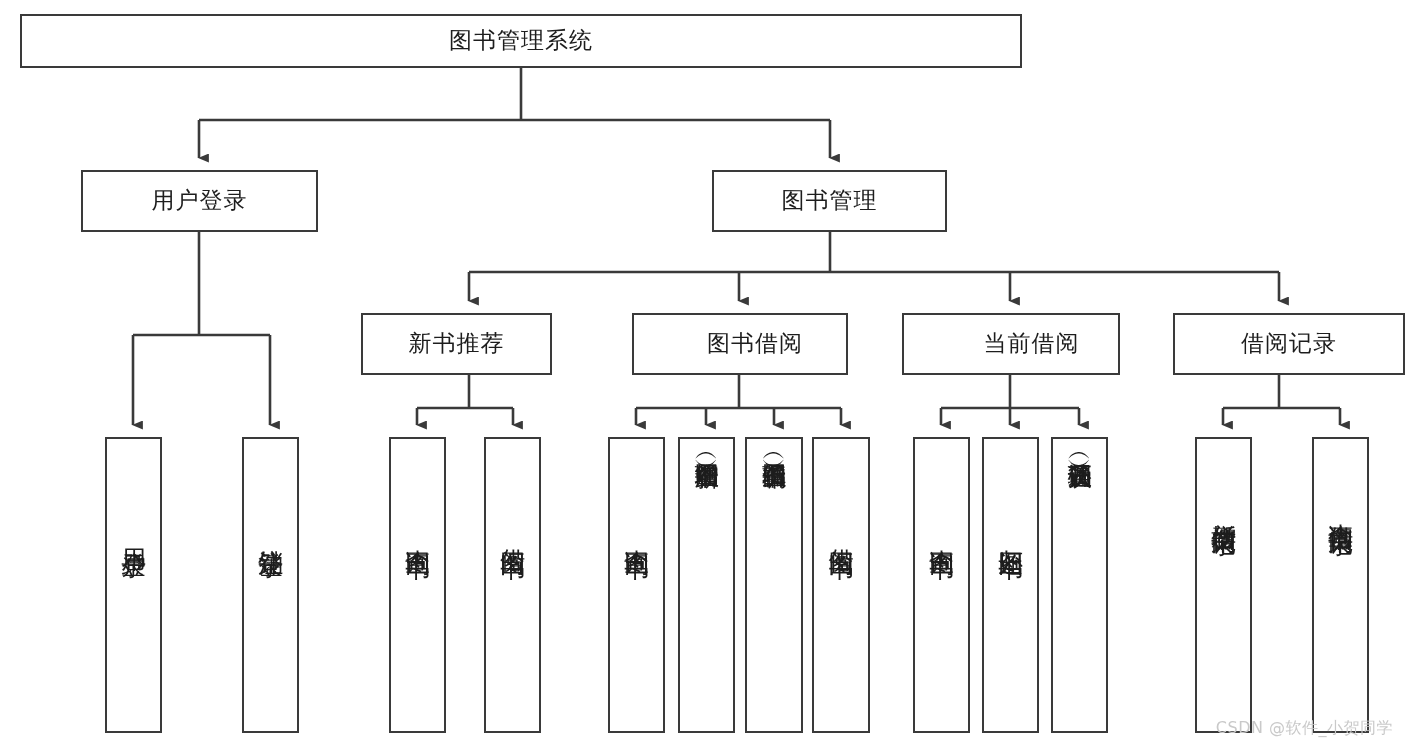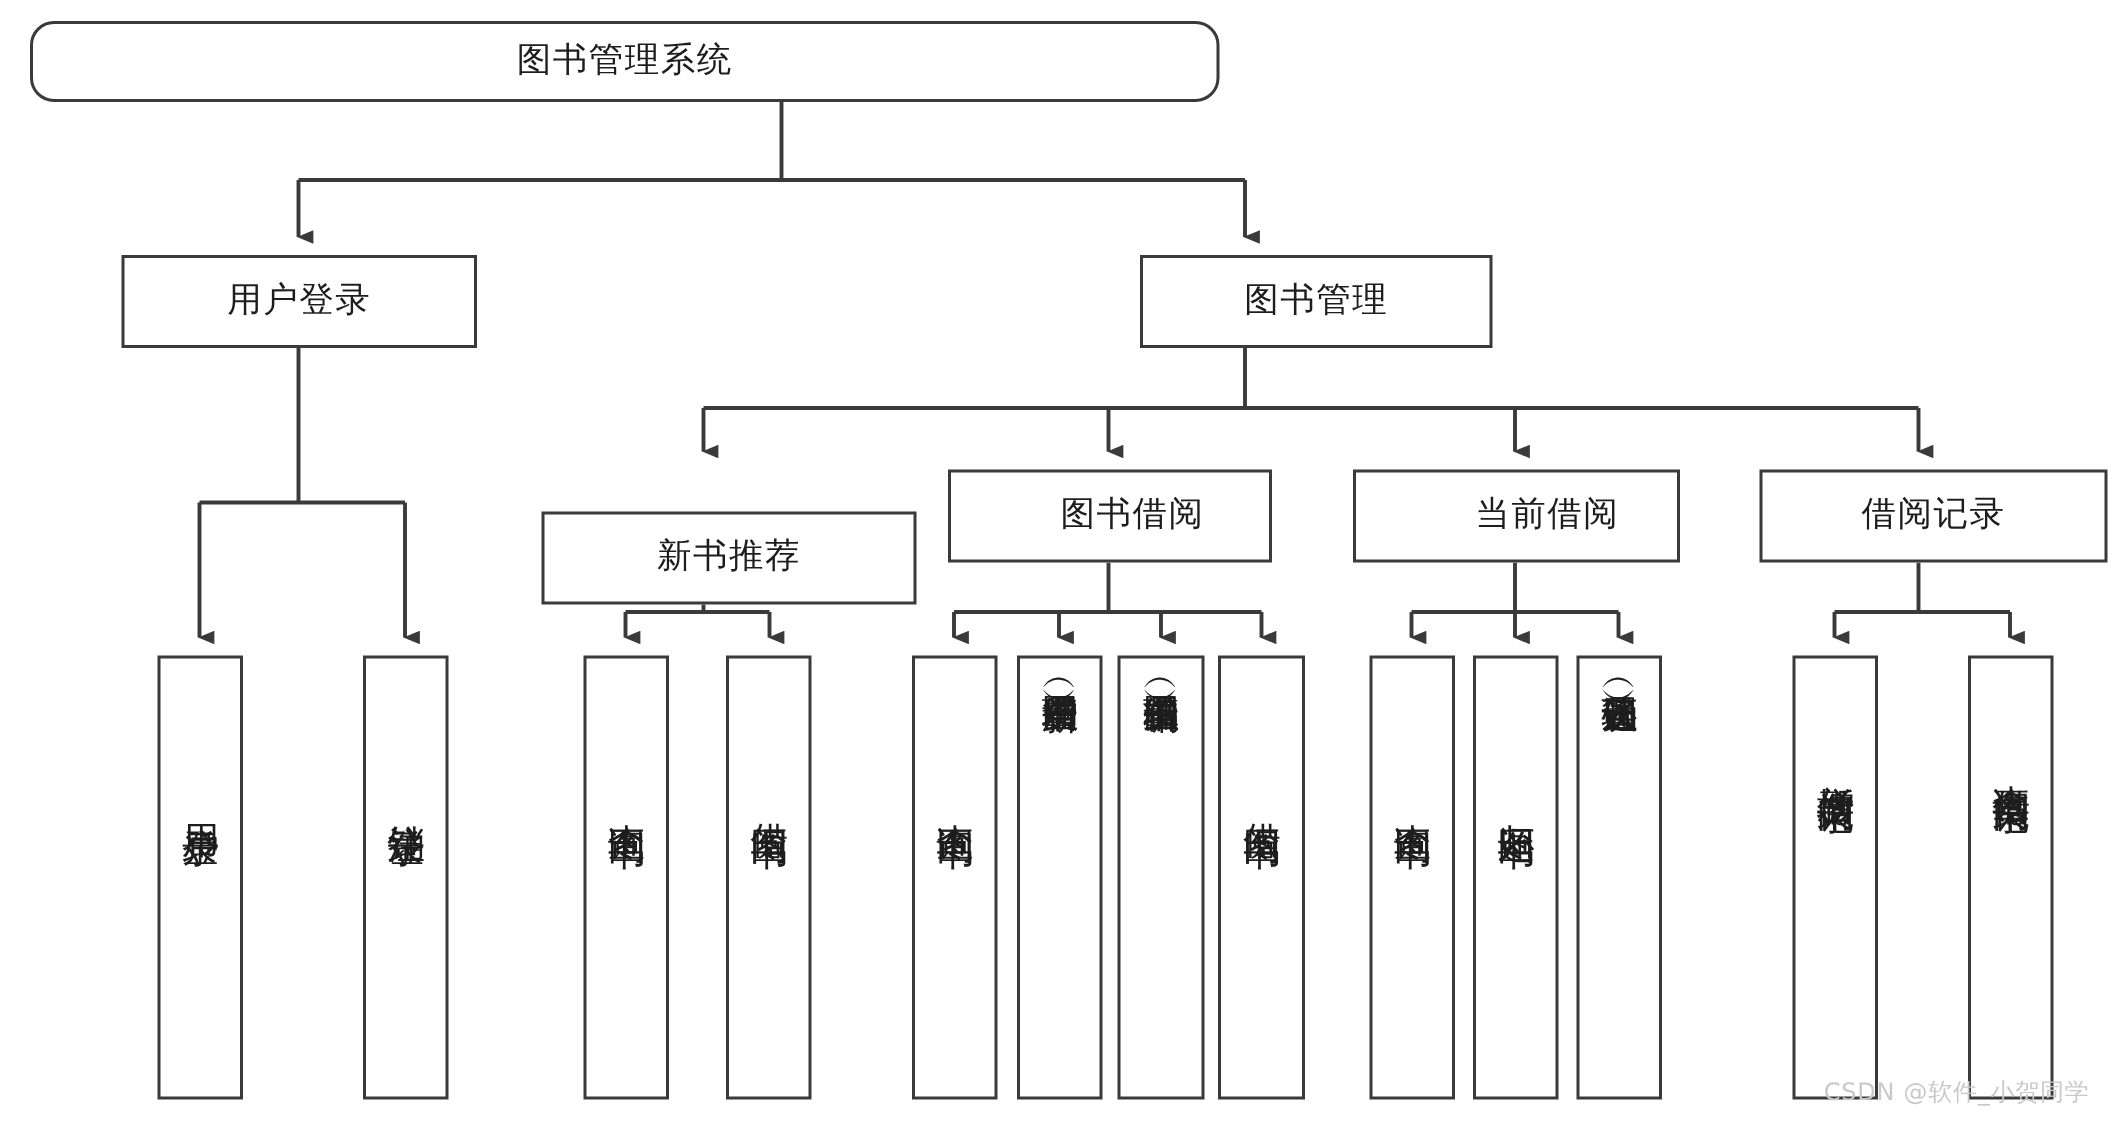--- a/index.html
+++ b/index.html
@@ -108,32 +108,32 @@
       <path d="M1010,408 L1010,425" marker-end="url(#arw)"></path>
       <path d="M1079,408 L1079,425" marker-end="url(#arw)"></path>
 
       <path d="M1279,375 L1279,408"></path>
       <path d="M1223,408 L1340,408"></path>
       <path d="M1223,408 L1223,425" marker-end="url(#arw)"></path>
       <path d="M1340,408 L1340,425" marker-end="url(#arw)"></path>
     </g>
   </svg>
 
-  <div class="node" style="left:20px;top:14px;width:793px;height:54px;border-radius:16px;">
+  <div class="node" style="left:20px;top:14px;width:1002px;height:54px;">
     <span class="label">图书管理系统</span>
   </div>
 
   <div class="node" style="left:81px;top:170px;width:237px;height:62px;">
     <span class="label">用户登录</span>
   </div>
-  <div class="node" style="left:712px;top:170px;width:235px;height:62px;margin-left:48px;">
+  <div class="node" style="left:712px;top:170px;width:235px;height:62px;">
     <span class="label">图书管理</span>
   </div>
 
-  <div class="node" style="left:361px;top:313px;width:250px;height:62px;margin-top:28px;">
+  <div class="node" style="left:361px;top:313px;width:191px;height:62px;">
     <span class="label">新书推荐</span>
   </div>
   <div class="node" style="left:632px;top:313px;width:216px;height:62px;padding-left:30px;">
     <span class="label">图书借阅</span>
   </div>
   <div class="node" style="left:902px;top:313px;width:218px;height:62px;padding-left:41px;">
     <span class="label">当前借阅</span>
   </div>
   <div class="node" style="left:1173px;top:313px;width:232px;height:62px;">
     <span class="label">借阅记录</span>

